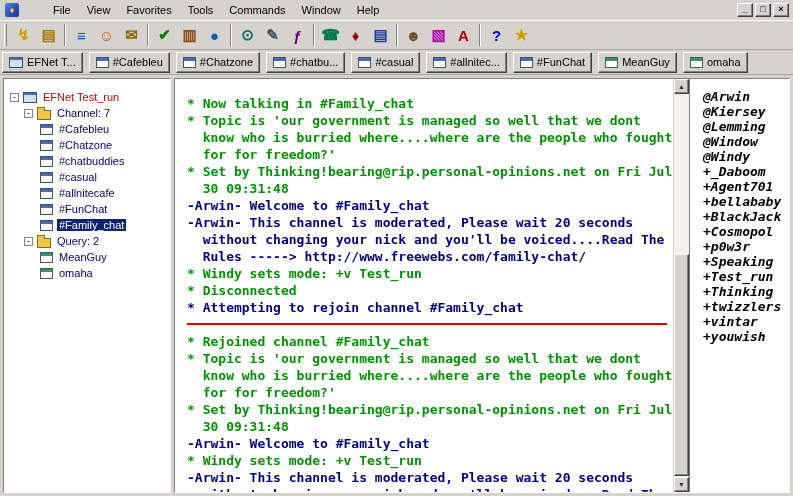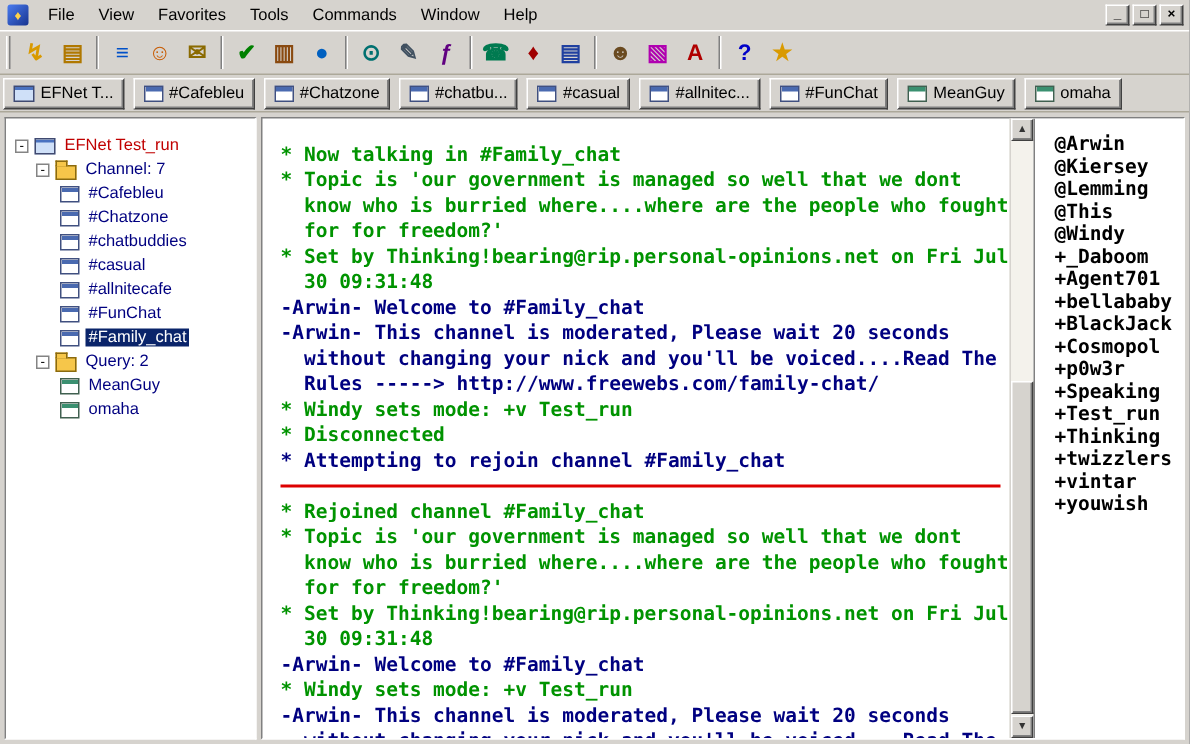--- a/index.html
+++ b/index.html
@@ -7,21 +7,21 @@
   .window{
     width:793px;height:496px;background:#d6d3ce;overflow:hidden;
     font-family:"Liberation Sans",sans-serif;font-size:11px;color:#000;
     display:flex;flex-direction:column;
   }
   
   .menubar{height:20px;display:flex;align-items:center;padding:1px 3px;background:#d6d3ce;}
   .app-icon{width:14px;height:14px;margin:0 5px 0 2px;border-radius:2px;
     background:linear-gradient(135deg,#4a7cf0,#17338f);color:#ffd24a;font-size:9px;
     display:inline-flex;align-items:center;justify-content:center;flex:none;}
-  .menu-items{display:flex;}
+  .menu-items{display:flex;margin-left:21px;}
   .menu-item{padding:2px 8px 3px;white-space:nowrap;}
   .win-controls{margin-left:auto;display:flex;gap:2px;padding-right:1px;}
   .win-btn{width:16px;height:14px;background:#d6d3ce;border:1px solid;
     border-color:#fff #404040 #404040 #fff;box-shadow:inset -1px -1px 0 #808080;
     font-size:9px;line-height:11px;text-align:center;font-weight:bold;}
   .win-close{background:#d6d3ce;}
   
   .toolbar{height:30px;display:flex;align-items:center;padding:1px 3px;background:#d6d3ce;
     border-top:1px solid #ffffff;border-bottom:1px solid #aca899;}
   .grip{width:3px;height:22px;margin:0 4px 0 1px;border-left:1px solid #fff;border-right:1px solid #808080;}
@@ -67,21 +67,21 @@
     border-left:1px solid #d6d3ce;}
   .sb-btn{height:15px;flex:none;background:#d6d3ce;border:1px solid;
     border-color:#fff #404040 #404040 #fff;box-shadow:inset -1px -1px 0 #808080;
     font-size:7px;display:flex;align-items:center;justify-content:center;color:#333;}
   .sb-track{flex:1;position:relative;}
   .sb-thumb{position:absolute;left:0;width:100%;bottom:1px;height:58%;background:#d6d3ce;
     border:1px solid;border-color:#fff #404040 #404040 #fff;box-shadow:inset -1px -1px 0 #808080;}
   .nicklist{width:100px;flex:none;background:#fff;border-left:1px solid #808080;
     padding:10px 2px 0 13px;overflow:hidden;
     font-family:"DejaVu Sans Mono",monospace;font-weight:bold;font-size:13px;line-height:15px;}
-  .nick{height:15px;white-space:nowrap;}
+  .nick{height:15px;white-space:nowrap;font-style:italic;}
 </style>
 </head>
 <body>
 
 <div class="window">
 
   <div class="menubar">
     <span class="app-icon">♦</span>
     <div class="menu-items" id="menu-items">
         <div class="menu-item">File</div>
@@ -271,21 +271,21 @@
         <div class="sb-track">
           <div class="sb-thumb"></div>
         </div>
         <div class="sb-btn">▼</div>
       </div>
 
       <div class="nicklist" id="nicklist">
           <div class="nick">@Arwin</div>
           <div class="nick">@Kiersey</div>
           <div class="nick">@Lemming</div>
-          <div class="nick">@This</div>
+          <div class="nick">@Window</div>
           <div class="nick">@Windy</div>
           <div class="nick">+_Daboom</div>
           <div class="nick">+Agent701</div>
           <div class="nick">+bellababy</div>
           <div class="nick">+BlackJack</div>
           <div class="nick">+Cosmopol</div>
           <div class="nick">+p0w3r</div>
           <div class="nick">+Speaking</div>
           <div class="nick">+Test_run</div>
           <div class="nick">+Thinking</div>

